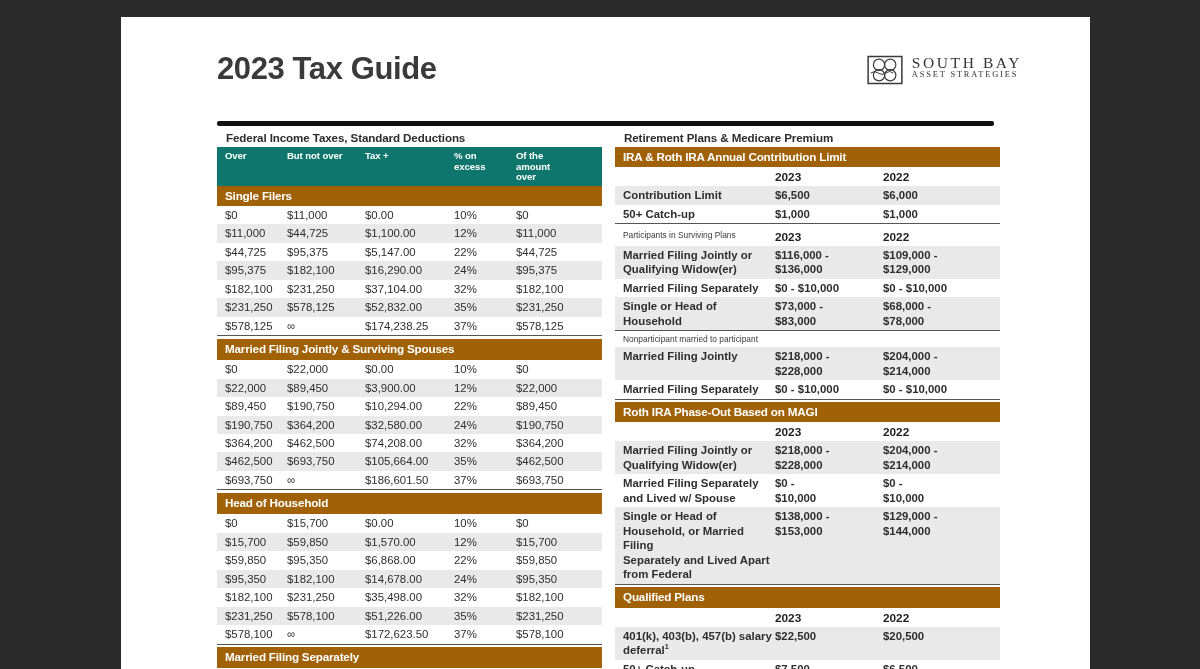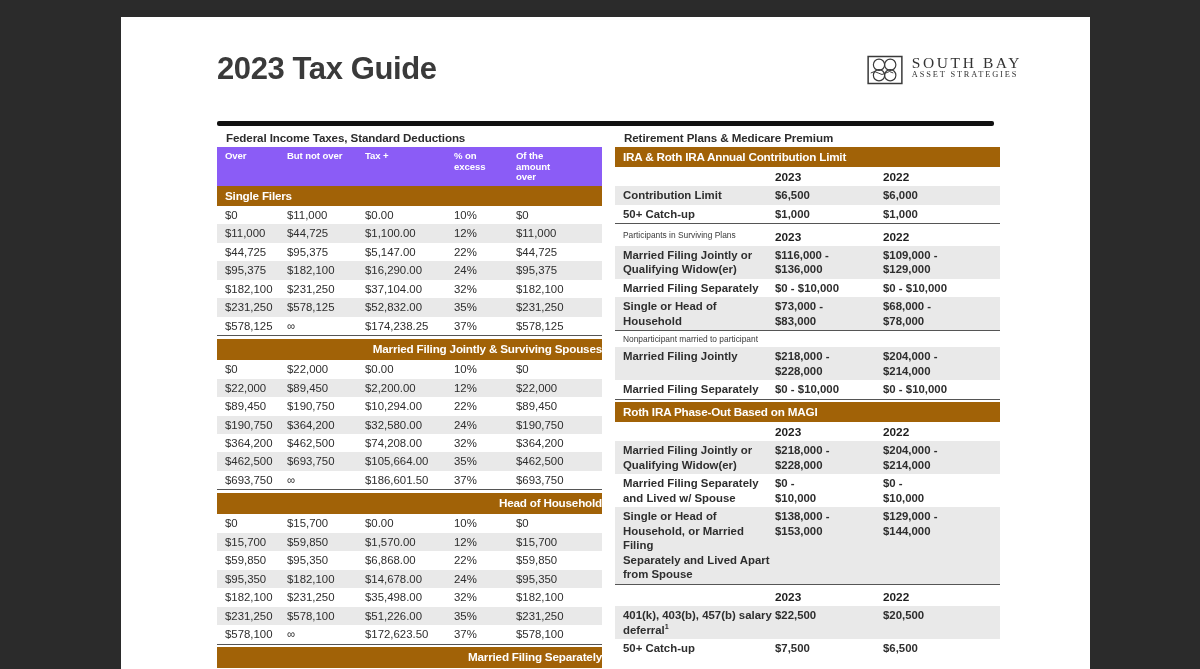--- a/index.html
+++ b/index.html
@@ -99,24 +99,24 @@
 
   .band {
     background: #a16207;
     color: #fff;
     font-weight: bold;
     font-size: 11.7px;
     padding: 3px 0 3px 8px !important;
     letter-spacing: -0.2px;
     line-height: 1.22;
   }
-  .band.tall { padding-bottom: 4px !important; text-align: right; }
+  .band.tall { padding-bottom: 4px !important; }
 
   .hdr-cell {
-    background: #8b5cf6;
+    background: #0f766e;
     color: #fff;
     font-weight: bold;
     font-size: 9.6px;
     padding: 4px 0 3px 0 !important;
     line-height: 1.1;
     letter-spacing: -0.1px;
   }
 
   .cell {
     font-size: 11.4px;
@@ -274,21 +274,21 @@
             <tr class="plain">
               <td class="cell pad-l">$0</td>
               <td class="cell">$22,000</td>
               <td class="cell">$0.00</td>
               <td class="cell">10%</td>
               <td class="cell">$0</td>
             </tr>
             <tr class="alt">
               <td class="cell pad-l">$22,000</td>
               <td class="cell">$89,450</td>
-              <td class="cell">$2,200.00</td>
+              <td class="cell">$3,900.00</td>
               <td class="cell">12%</td>
               <td class="cell">$22,000</td>
             </tr>
             <tr class="plain">
               <td class="cell pad-l">$89,450</td>
               <td class="cell">$190,750</td>
               <td class="cell">$10,294.00</td>
               <td class="cell">22%</td>
               <td class="cell">$89,450</td>
             </tr>
@@ -543,33 +543,36 @@
               <td class="cell wrap">
                 <div>$0 -</div>
                 <div>$10,000</div>
               </td>
             </tr>
             <tr class="alt rule-bottom">
               <td class="cell wrap pad-l">
                 <div>Single or Head of</div>
                 <div>Household, or Married Filing</div>
                 <div>Separately and Lived Apart</div>
-                <div>from Spouse</div>
+                <div>from Federal</div>
               </td>
               <td class="cell wrap">
                 <div>$138,000 -</div>
                 <div>$153,000</div>
               </td>
               <td class="cell wrap">
                 <div>$129,000 -</div>
                 <div>$144,000</div>
               </td>
             </tr>
             <tr class="sep">
               <td colspan="3"></td>
+            </tr>
+            <tr>
+              <td class="band" colspan="3">Qualified Plans</td>
             </tr>
             <tr>
               <td class="cell pad-l"></td>
               <td class="yr">2023</td>
               <td class="yr">2022</td>
             </tr>
             <tr class="alt">
               <td class="cell wrap pad-l">
                 <div>401(k), 403(b), 457(b) salary deferral<sup>1</sup></div>
               </td>

